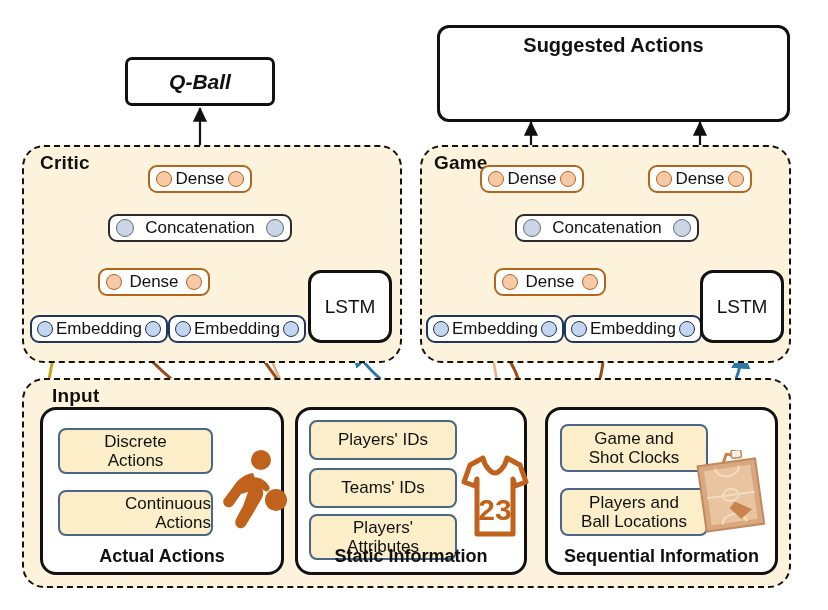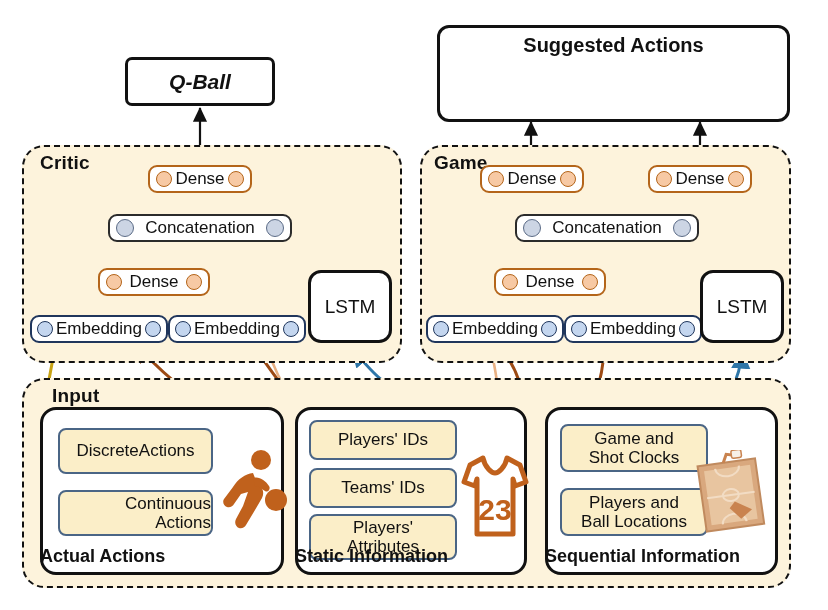--- a/index.html
+++ b/index.html
@@ -32,21 +32,21 @@
   .chip.concat .dot{width:18px;height:18px;background:#ccd5e4;border:1.8px solid #5a6madeup;}
   .chip.concat .dot{border:1.8px solid #5b6b86;}
   .chip.embed{border:2.5px solid #20365c;}
   .chip.embed .dot{width:16px;height:16px;background:#c4d6ef;border:1.8px solid #20365c;}
   .chip.lstm{border:3px solid #111111;border-radius:13px;font-size:19px;}
 
   
   .ingroup{position:absolute;box-sizing:border-box;background:#ffffff;
            border:3px solid #111111;border-radius:16px;}
   .ingroup-title{position:absolute;font-weight:bold;font-size:18px;color:#111;
-                 width:100%;left:0;}
+                 text-align:center;width:100%;left:0;}
   .inchip{position:absolute;box-sizing:border-box;background:#fbeec8;
           border:2px solid #4a6585;border-radius:8px;display:flex;
           align-items:center;justify-content:center;text-align:center;
           font-size:17px;color:#111;line-height:1.12;}
 
   svg.wires{position:absolute;left:0;top:0;width:828px;height:610px;
             pointer-events:none;}
   .blk{stroke:#111;stroke-width:2.2;fill:none;}
   .olive{stroke:#c8a315;stroke-width:3;fill:none;}
   .dkbrown{stroke:#9c4a14;stroke-width:3;fill:none;}
@@ -196,21 +196,21 @@
   </div>
 
   <div class="chip lstm" style="left:700px;top:270px;width:84px;height:73px;">
     <span>LSTM</span>
   </div>
 
   <div class="region" style="left:22px;top:378px;width:769px;height:210px;"></div>
   <div class="region-title" style="left:52px;top:385px;text-align:right;">Input</div>
 
   <div class="ingroup" style="left:40px;top:407px;width:244px;height:168px;"></div>
-  <div class="inchip" style="left:58px;top:428px;width:155px;height:46px;flex-direction:row;">
+  <div class="inchip" style="left:58px;top:428px;width:155px;height:46px;flex-direction:column;">
     <span>Discrete</span>
     <span>Actions</span>
   </div>
   <div class="inchip" style="left:58px;top:490px;width:155px;height:46px;flex-direction:column;align-items:flex-end;">
     <span>Continuous</span>
     <span>Actions</span>
   </div>
   <div class="ingroup-title" style="left:40px;top:546px;width:244px;">Actual Actions</div>
 
   <svg style="position:absolute;left:212px;top:448px;width:80px;height:86px;" viewBox="0 0 80 86">

